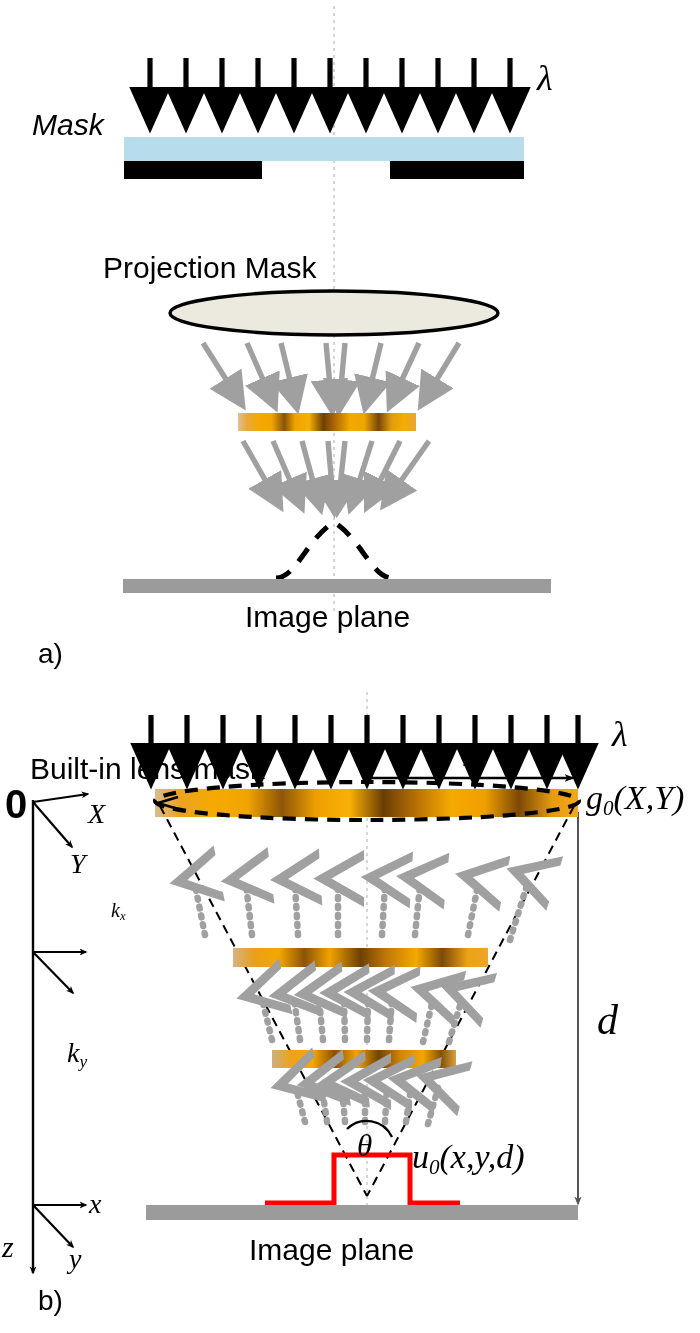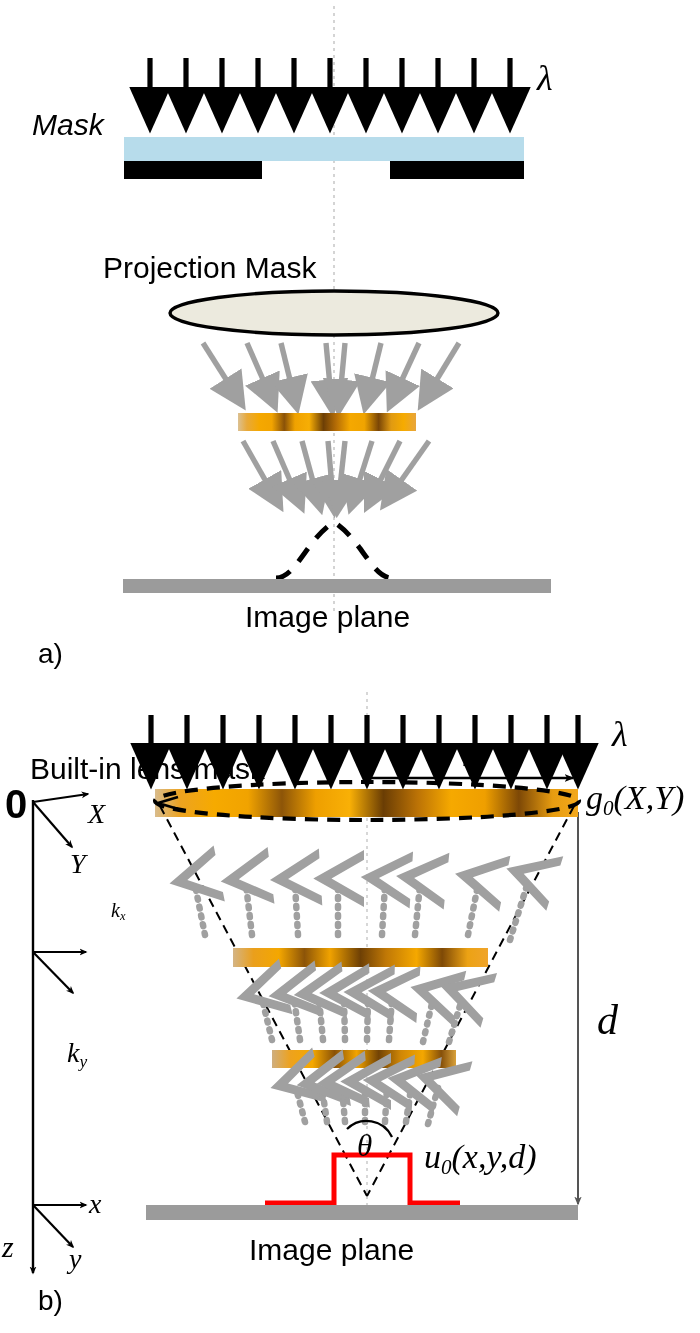--- a/index.html
+++ b/index.html
@@ -269,21 +269,21 @@
   <div class="txt math math-med" style="left:462px;top:737px;font-size:32px;">r</div>
 
   <div class="txt math" style="left:597px;top:996px;font-size:42px;">d</div>
 
   <div class="txt sans" style="left:5px;top:782px;font-size:40px;font-weight:bold;">0</div>
 
   <div class="txt math math-big" style="left:586px;top:779px;">
     <span>g</span><sub>0</sub><span>(X,Y)</span>
   </div>
 
-  <div class="txt math math-big" style="left:424px;top:1138px;">
+  <div class="txt math math-big" style="left:412px;top:1138px;">
     <span>u</span><sub>0</sub><span>(x,y,d)</span>
   </div>
 
   <div class="txt math" style="left:357px;top:1128px;font-size:31px;">θ</div>
 
   <div class="txt math math-sm" style="left:88px;top:798px;font-size:28px;">X</div>
   <div class="txt math math-sm" style="left:70px;top:848px;font-size:28px;">Y</div>
 
   <div class="txt math math-sm" style="left:87px;top:899px;font-size:20px;margin-left:24px;">
     <span>k</span><sub>x</sub>

